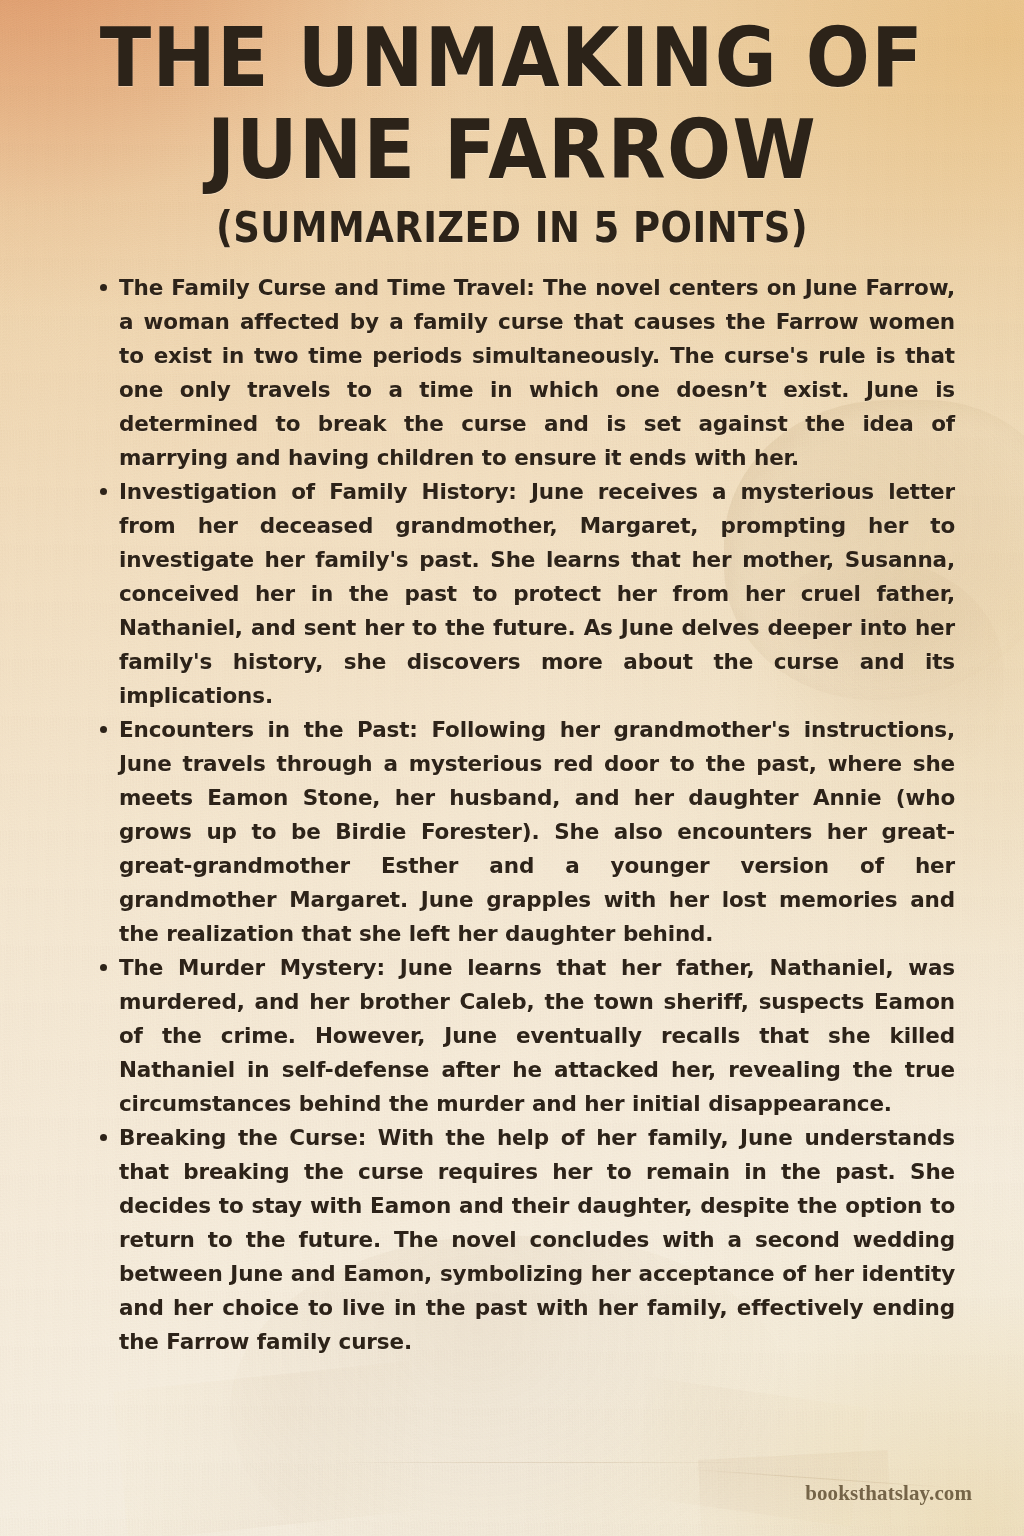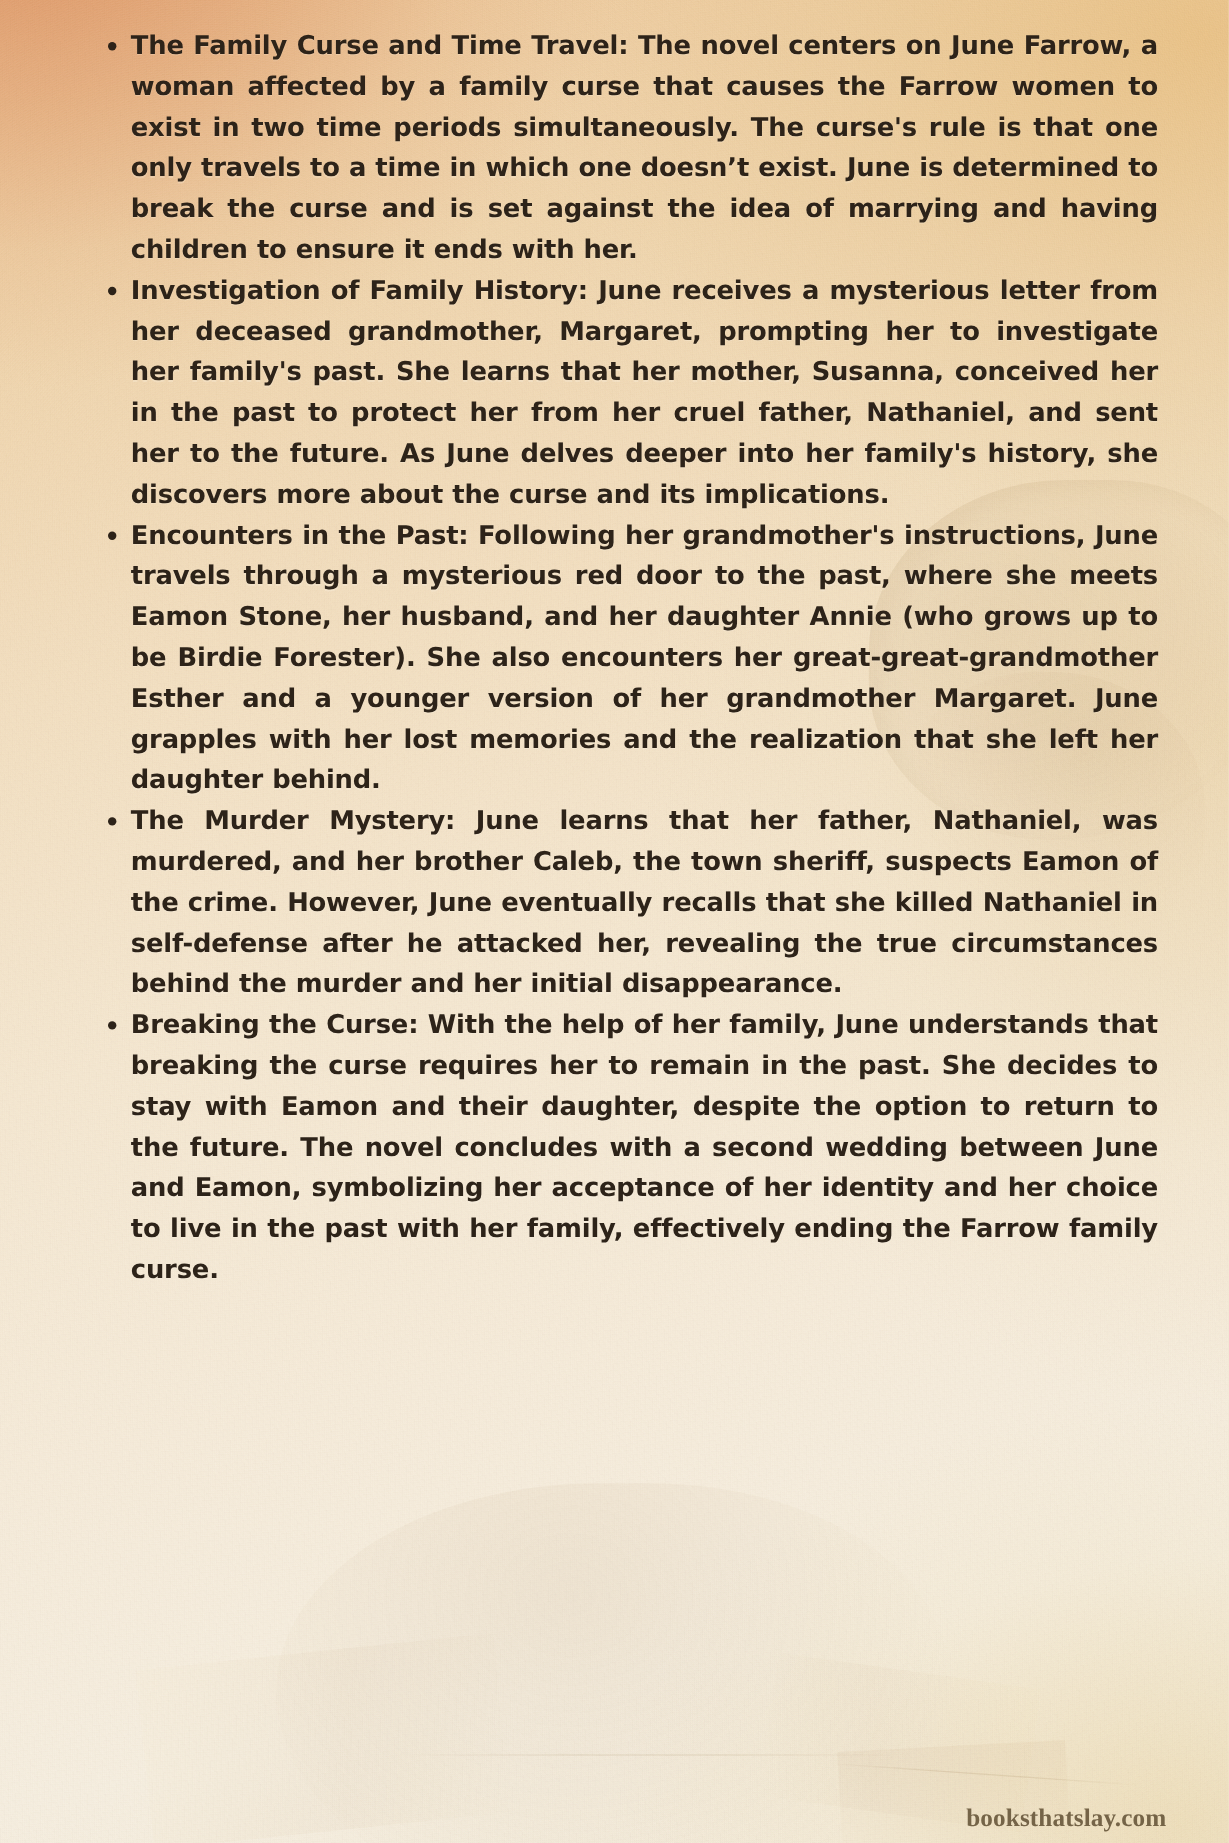--- a/index.html
+++ b/index.html
@@ -187,21 +187,21 @@
     color: #2c2319;
     text-transform: uppercase;
     transform: scaleX(0.88);
     transform-origin: center;
     white-space: nowrap;
     text-shadow: 0 1px 0 rgba(255,250,238,0.3);
   }
 
   .summary-list {
     list-style: none;
-    margin: 8px;
+    margin: 18px;
     padding: 0;
     margin-top: 22px;
   }
   .summary-item {
     position: relative;
     margin: 0 51px 0 101px;
     padding: 0;
     text-align: justify;
     text-justify: inter-word;
     font-family: "DejaVu Sans", sans-serif;
@@ -247,20 +247,25 @@
   <div class="crease crease-b"></div>
   <div class="crease crease-c"></div>
   <div class="crease crease-d"></div>
   <div class="crease crease-e"></div>
   <div class="crease crease-f"></div>
   <div class="crease-line" style="left:330px; top:1462px; width:420px;"></div>
   <div class="crease-line" style="left:690px; top:1478px; width:260px; transform:rotate(4deg);"></div>
 
   <div class="content">
 
+    <div class="title-block">
+      <div class="title-line l1">THE UNMAKING OF</div>
+      <div class="title-line l2">JUNE FARROW</div>
+      <div class="subtitle">(SUMMARIZED IN 5 POINTS)</div>
+    </div>
 
     <ul class="summary-list">
       <li class="summary-item">
         <span class="bullet"></span>
         <span>The Family Curse and Time Travel: The novel centers on June Farrow, a woman affected by a family curse that causes the Farrow women to exist in two time periods simultaneously. The curse's rule is that one only travels to a time in which one doesn’t exist. June is determined to break the curse and is set against the idea of marrying and having children to ensure it ends with her.</span>
       </li>
       <li class="summary-item">
         <span class="bullet"></span>
         <span>Investigation of Family History: June receives a mysterious letter from her deceased grandmother, Margaret, prompting her to investigate her family's past. She learns that her mother, Susanna, conceived her in the past to protect her from her cruel father, Nathaniel, and sent her to the future. As June delves deeper into her family's history, she discovers more about the curse and its implications.</span>
       </li>

